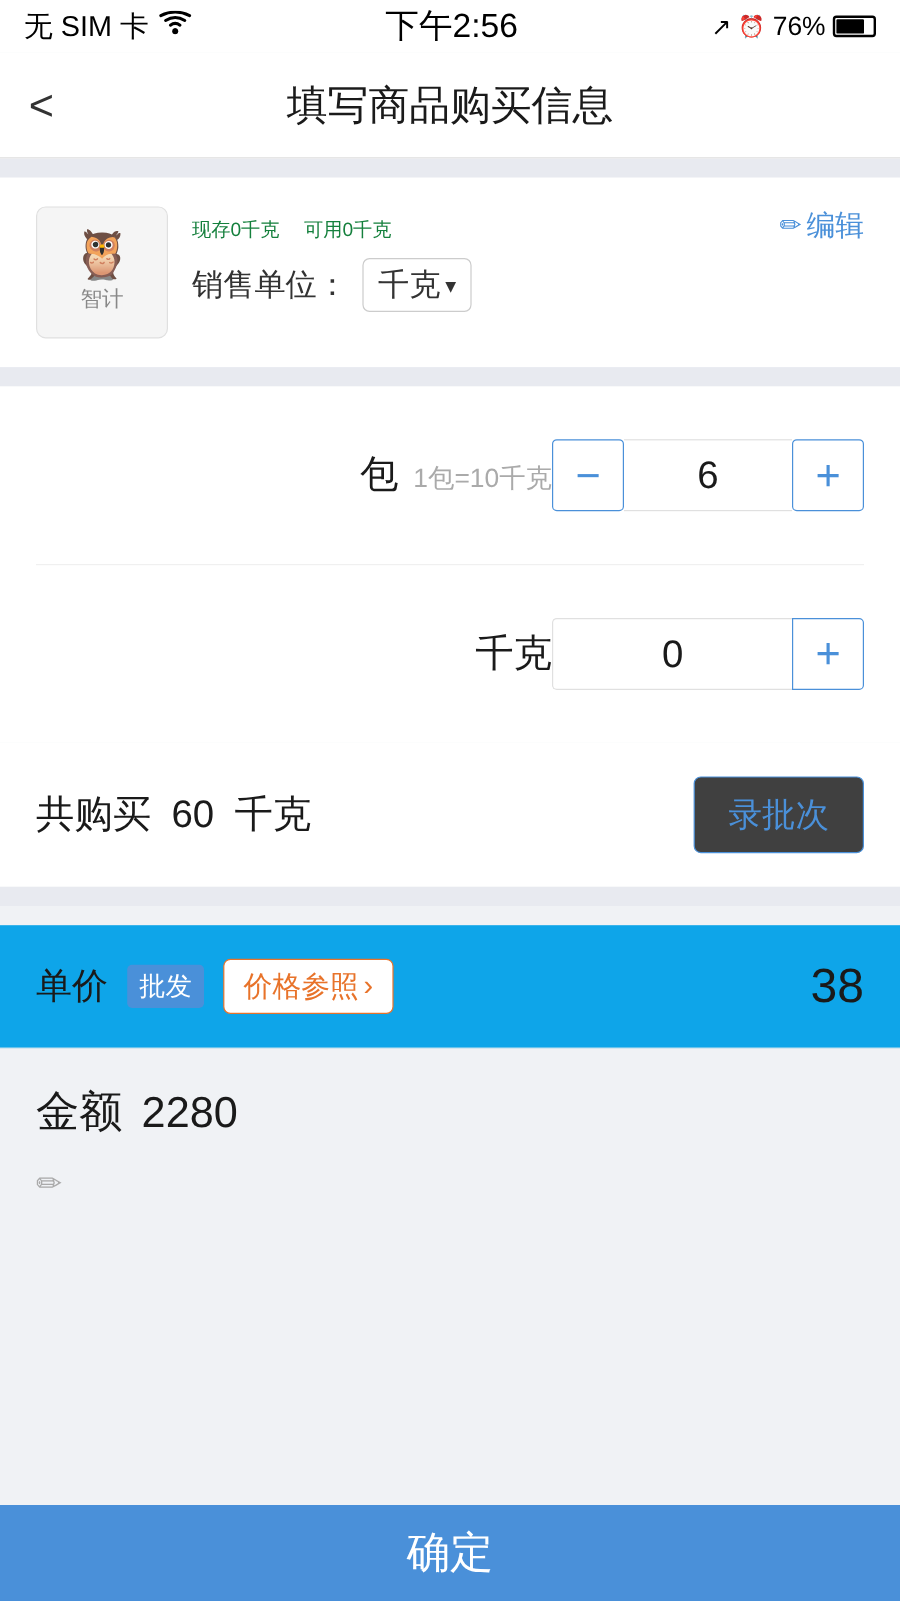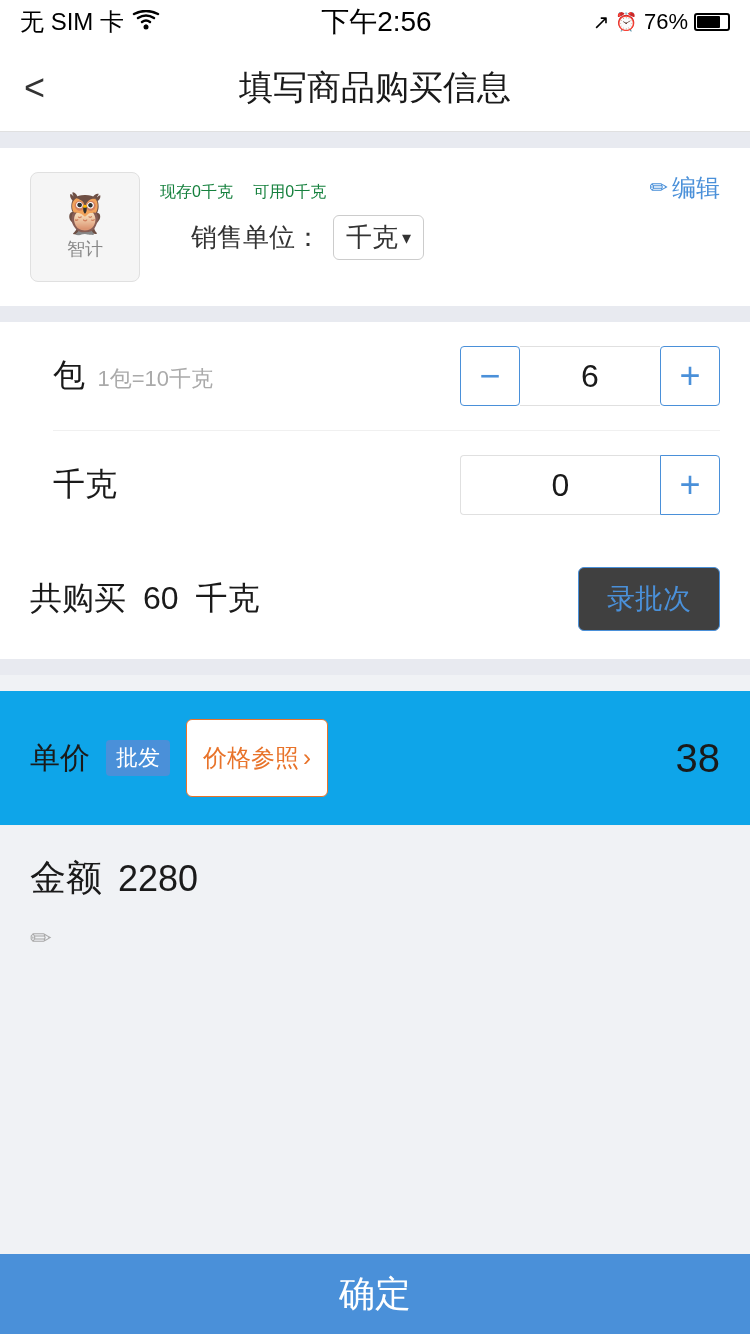--- a/index.html
+++ b/index.html
@@ -109,21 +109,20 @@
     .product-stock {
       font-size: 16px;
       color: #15803d;
       margin-top: 10px;
     }
     .product-unit-row {
       display: flex;
       align-items: center;
       gap: 12px;
       margin-top: 12px;
-      margin-left: 31px;
     }
     .unit-label {
       font-size: 26px;
       color: #333;
     }
     .unit-select {
       border: 1px solid #ccc;
       border-radius: 6px;
       padding: 4px 12px;
       font-size: 26px;
@@ -145,24 +144,23 @@
     }
 
     
     .form-section {
       background: #fff;
       padding: 0 30px;
     }
     .form-row {
       display: flex;
       align-items: center;
-      justify-content: space-between;
-      padding: 24px 0;
+      justify-content: flex-end;
+      padding: 44px 0;
       border-bottom: 1px solid #f0f0f0;
-      margin-left: 23px;
     }
     .form-row:last-child { border-bottom: none; }
     .form-label {
       font-size: 32px;
       color: #1a1a1a;
     }
     .form-label-sub {
       font-size: 22px;
       color: #aaa;
       margin-left: 8px;
@@ -249,21 +247,21 @@
     .price-badge {
       background: #4a90d9;
       border-radius: 4px;
       padding: 3px 10px;
       font-size: 22px;
       color: #fff;
     }
     .price-ref-btn {
       border: 1.5px solid #e8732a;
       border-radius: 6px;
-      padding: 22px 16px;
+      padding: 6px 16px;
       font-size: 24px;
       color: #e8732a;
       background: #fff;
       display: flex;
       align-items: center;
       gap: 4px;
       cursor: pointer;
     }
     .price-value {
       font-size: 40px;

